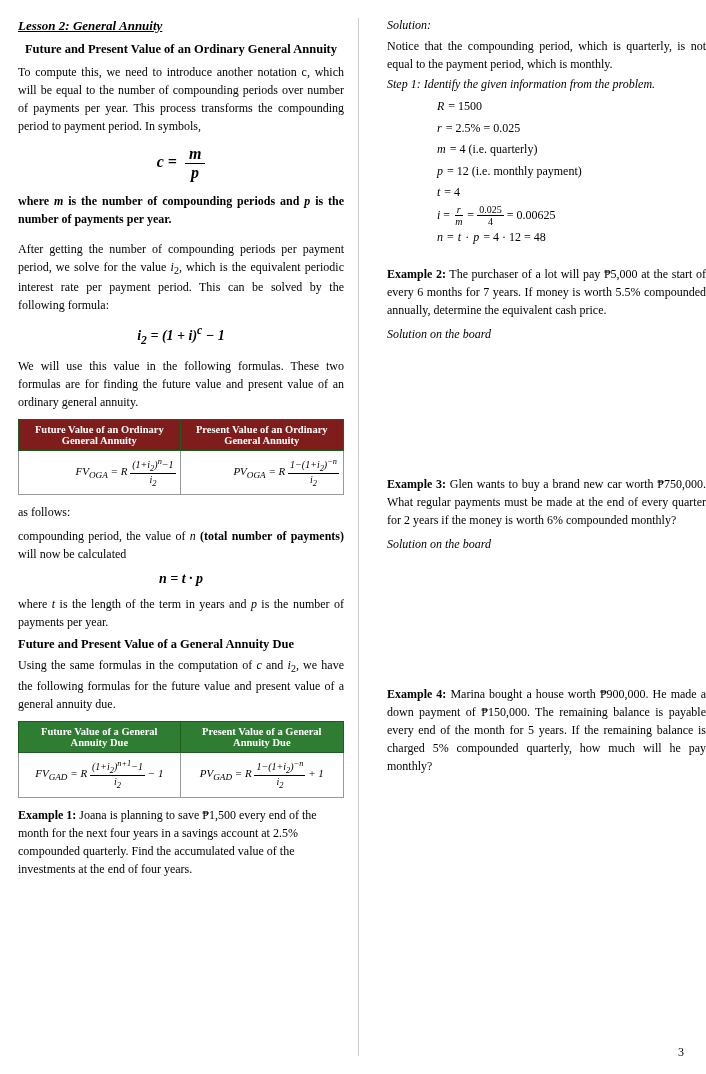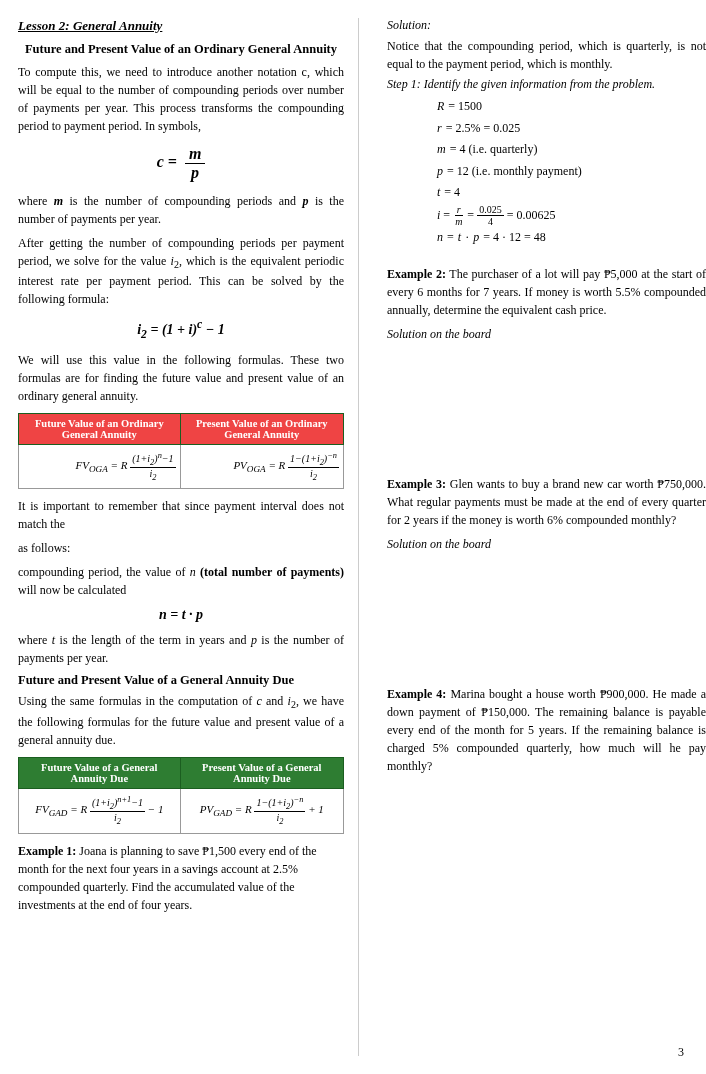--- a/index.html
+++ b/index.html
@@ -67,39 +67,40 @@
     .formula-denominator {
       padding: 0 4px;
       font-weight: bold;
       font-style: italic;
     }
     .formula-c {
       font-weight: bold;
       font-style: italic;
     }
     .where-text {
-      margin-bottom: 6px;
+      margin-bottom: 12px;
       line-height: 1.5;
+      font-weight: bold;
     }
     .i2-formula {
       text-align: center;
       margin: 10px 0;
       font-style: italic;
       font-weight: bold;
       font-size: 14px;
     }
     
     .formula-table {
       width: 100%;
       border-collapse: collapse;
       margin: 8px 0;
       font-size: 11px;
     }
     .formula-table th {
-      background: #ef4444;
+      background: #7f1d1d;
       color: #fff;
       text-align: center;
       padding: 4px 6px;
       border: 1px solid #1b5e20;
       font-size: 10.5px;
       font-weight: bold;
     }
     .formula-table td {
       border: 1px solid #999;
       text-align: right;
@@ -269,23 +270,20 @@
                 <span class="inline-frac">
                   <span class="num">1−(1+<em>i</em><sub>2</sub>)<sup>−n</sup></span>
                   <span class="den"><em>i</em><sub>2</sub></span>
                 </span>
               </span>
             </td>
           </tr>
         </tbody>
       </table>
 
-      <div class="body-text">
-        It is important to remember that since payment interval does not match the
-      </div>
       <div class="body-text">
         as follows:
       </div>
       <div class="body-text">
         compounding period, the value of <em>n</em> <strong>(total number of payments)</strong> will now be calculated
       </div>
 
       <div class="n-formula-center">
         <strong><em>n = t · p</em></strong>
       </div>

